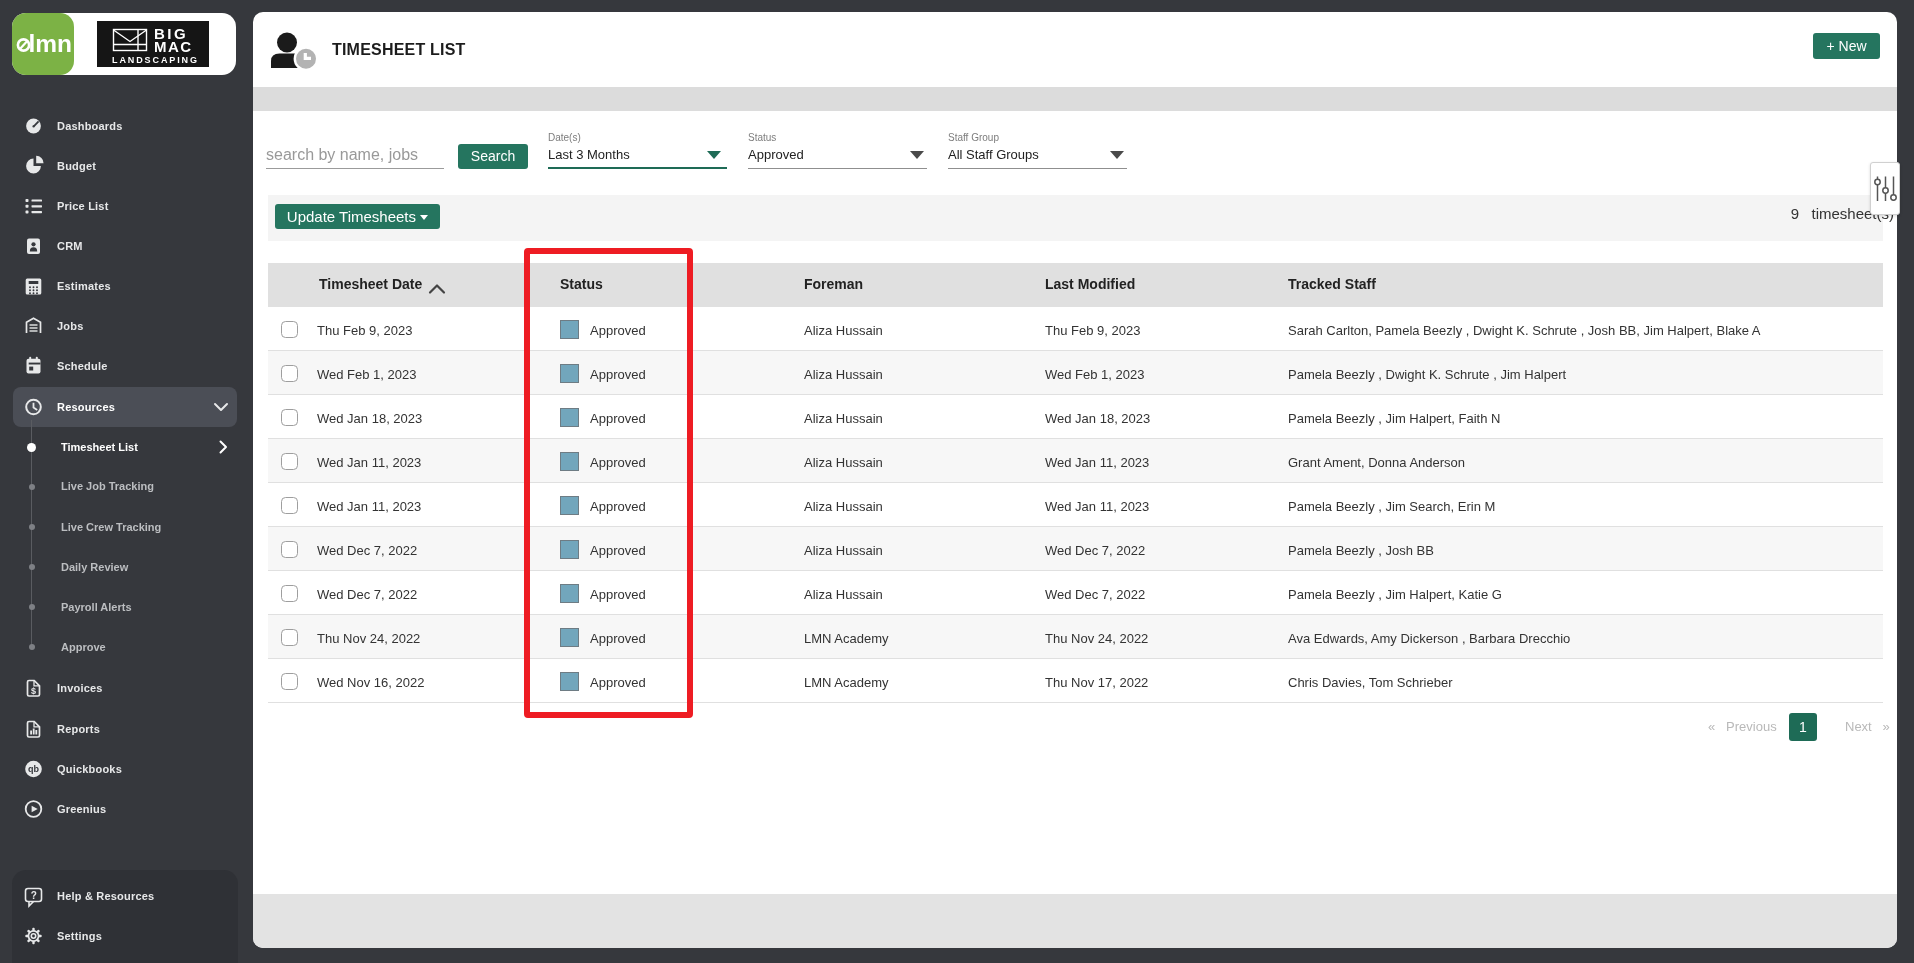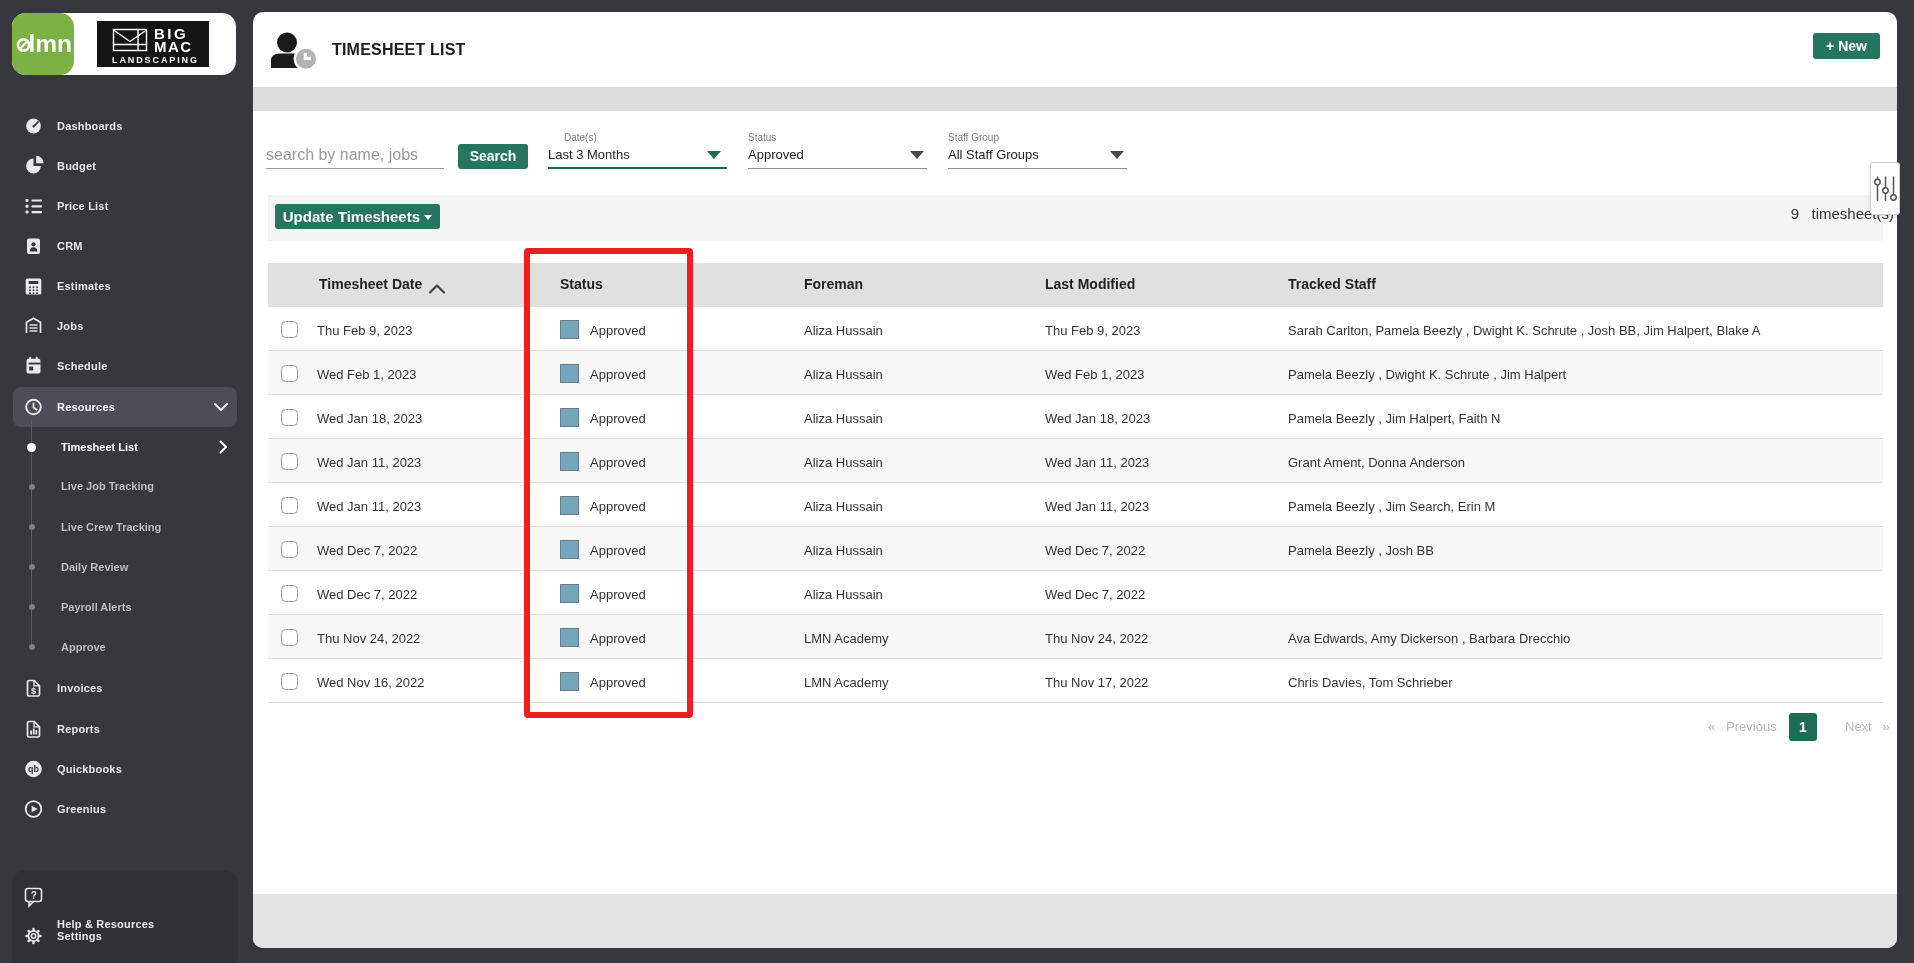--- a/index.html
+++ b/index.html
@@ -21,21 +21,21 @@
 .dot { position:absolute; left:28.5px; width:6px; height:6px; border-radius:50%; background:#7e8085; }
 .dot.active { left:27px; width:9px; height:9px; background:#ffffff; }
 #bottom-panel { left:12px; top:870px; width:226px; height:93px; background:#2f3136; border-radius:14px 14px 0 0; }
 
 
 #panel { left:253px; top:12px; width:1644px; height:936px; background:#fff; border-radius:10px; }
 #gray-band { left:253px; top:87px; width:1644px; height:24px; background:#dcdcdc; }
 #toolbar-band { left:268px; top:195px; width:1615px; height:46px; background:#f4f4f4; }
 #footer-band { left:253px; top:894px; width:1644px; height:54px; background:#e3e3e3; border-radius:0 0 10px 10px; }
 #title { left:332px; top:41px; font-size:16px; font-weight:bold; color:#1c1c1c; letter-spacing:.2px; }
-.grn-btn { background:#25755f; color:#fff; font-weight:bold; font-size:14px; border-radius:3px; text-align:center; }
+.grn-btn { background:#25755f; color:#fff; font-weight:normal; font-size:14px; border-radius:3px; text-align:center; }
 #new-btn { left:1813px; top:33px; width:67px; height:26px; line-height:26px; }
 #search-input { left:266px; top:140px; width:178px; height:29px; border-bottom:1px solid #9b9b9b; color:#999; font-size:16px; line-height:29px; }
 #search-btn { left:458px; top:144px; width:70px; height:25px; line-height:25px; }
 .flt-label { font-size:10px; color:#7d7d7d; }
 .flt-value { font-size:13px; color:#222; }
 .dd-underline { height:1px; background:#8f8f8f; }
 .tri { width:0; height:0; border-left:7px solid transparent; border-right:7px solid transparent; border-top:8px solid #4a4a4a; }
 #upd-btn { left:275px; top:204px; width:165px; height:25px; line-height:25px; font-size:15px; }
 #count { left:1546px; top:205px; width:348px; text-align:right; font-size:15px; color:#333; }
 #filter-box { left:1870px; top:162px; width:30px; height:53px; background:#fff; border:1px solid #d0d0d0; border-radius:3px; box-shadow:0 1px 3px rgba(0,0,0,.15); }
@@ -126,37 +126,37 @@
       <span class="txt">Reports</span>
     </div>
   <div class="abs nav-item" style="top:749px;">
       <span class="txt">Quickbooks</span>
     </div>
   <div class="abs nav-item" style="top:789px;">
       <span class="txt">Greenius</span>
     </div>
 
   <div class="abs" id="bottom-panel"></div>
-  <div class="abs nav-item" style="top:904px;text-decoration:underline;">
+  <div class="abs nav-item" style="top:876px;text-decoration:underline;">
       <span class="txt">Help &amp; Resources</span>
     </div>
   <div class="abs nav-item" style="top:916px;">
       <span class="txt">Settings</span>
     </div>
 
   <div class="abs" id="panel"></div>
   <div class="abs" id="gray-band"></div>
   <div class="abs" id="toolbar-band"></div>
   <div class="abs" id="footer-band"></div>
   <div class="abs" id="title">TIMESHEET LIST</div>
   <div class="abs grn-btn" id="new-btn">+ New</div>
 
   <div class="abs" id="search-input">search by name, jobs</div>
   <div class="abs grn-btn" id="search-btn">Search</div>
-  <div class="abs flt-label" style="left:564px;top:132px;">Date(s)</div>
+  <div class="abs flt-label" style="left:548px;top:132px;">Date(s)</div>
   <div class="abs flt-value" style="left:548px;top:147px;">Last 3 Months</div>
   <div class="abs" style="left:548px;top:167px;width:179px;height:2px;background:#1e6b56;"></div>
   <div class="abs tri" style="left:707px;top:151px;border-top-color:#1e6b56;"></div>
   <div class="abs flt-label" style="left:748px;top:132px;">Status</div>
   <div class="abs flt-value" style="left:748px;top:147px;">Approved</div>
   <div class="abs dd-underline" style="left:748px;top:168px;width:179px;"></div>
   <div class="abs tri" style="left:910px;top:151px;"></div>
   <div class="abs flt-label" style="left:948px;top:132px;">Staff Group</div>
   <div class="abs flt-value" style="left:948px;top:147px;">All Staff Groups</div>
   <div class="abs dd-underline" style="left:948px;top:168px;width:179px;"></div>
@@ -228,20 +228,21 @@
     <span class="cell c-mod">Wed Dec 7, 2022</span>
     <span class="cell c-staff">Pamela Beezly , Josh BB</span>
   </div>
   <div class="abs trow" style="top:571px;">
     <span class="cb"></span>
       <span class="cell c-date">Wed Dec 7, 2022</span>
     <span class="stsq"></span>
       <span class="cell c-status">Approved</span>
     <span class="cell c-foreman">Aliza Hussain</span>
     <span class="cell c-mod">Wed Dec 7, 2022</span>
+    <span class="cell c-staff">Pamela Beezly , Jim Halpert, Katie G</span>
   </div>
   <div class="abs trow alt" style="top:615px;">
     <span class="cb"></span>
       <span class="cell c-date">Thu Nov 24, 2022</span>
     <span class="stsq"></span>
       <span class="cell c-status">Approved</span>
     <span class="cell c-foreman">LMN Academy</span>
     <span class="cell c-mod">Thu Nov 24, 2022</span>
     <span class="cell c-staff">Ava Edwards, Amy Dickerson , Barbara Drecchio</span>
   </div>

